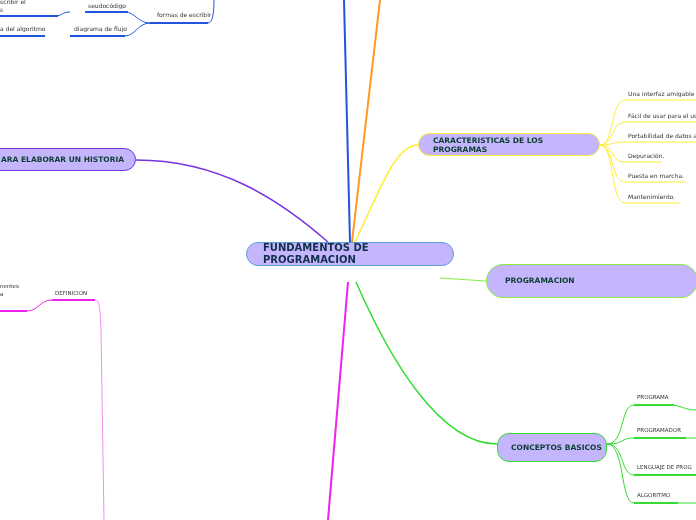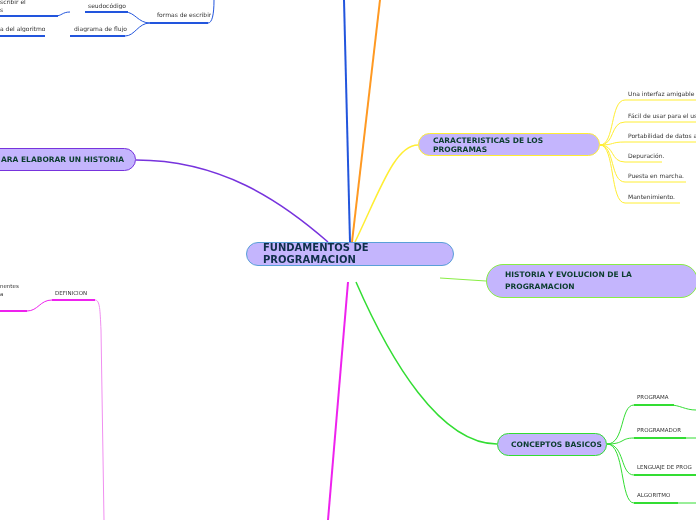--- a/index.html
+++ b/index.html
@@ -2,21 +2,21 @@
 <html><head>
 <meta charset="utf-8">
 <style>
   html, body { margin:0; padding:0; }
   body { width:696px; height:520px; position:relative; overflow:hidden; background:#ffffff; font-family:"DejaVu Sans", sans-serif; }
   svg.links { position:absolute; left:0; top:0; width:696px; height:520px; }
   .node { position:absolute; box-sizing:border-box; background:#c4b5fd; display:flex; align-items:center; color:#0b3d2e; font-weight:bold; }
   .central { left:246px; top:242px; width:208px; height:24px; border:1.5px solid #5aa0d8; border-radius:20px; padding-left:16px; font-size:10px; line-height:12px; color:#0f2f4a; }
   .main-yellow { left:418px; top:133px; width:182px; height:23px; border:1.5px solid #ffee33; border-radius:12px; padding-left:14px; font-size:7.5px; }
   .main-lime { left:486px; top:264px; width:212px; height:34px; border:1.5px solid #88ee44; border-radius:17px; padding-left:18px; font-size:7.5px; line-height:12px; }
-  .main-green { left:497px; top:433px; width:110px; height:23px; border:1.5px solid #33dd33; border-radius:12px; padding-left:13px; font-size:7.5px; }
+  .main-green { left:497px; top:433px; width:110px; height:29px; border:1.5px solid #33dd33; border-radius:12px; padding-left:13px; font-size:7.5px; }
   .main-purple { left:-20px; top:148px; width:156px; height:23px; border:1.5px solid #7733dd; border-radius:12px; padding-left:20px; font-size:7.5px; }
   .leaf { position:absolute; font-size:6px; color:#333; white-space:nowrap; overflow:hidden; }
 </style>
 </head>
 <body>
 
 <svg class="links">
 
   <path d="M350 242 L344 0" stroke="#2255dd" stroke-width="2" fill="none"></path>
 
@@ -87,21 +87,20 @@
 
 <div class="leaf" style="left:628px;top:90px;width:68px;">Una interfaz amigable p</div>
 <div class="leaf" style="left:628px;top:112px;width:68px;">Fácil de usar para el usu</div>
 <div class="leaf" style="left:628px;top:132px;width:68px;">Portabilidad de datos a</div>
 <div class="leaf" style="left:628px;top:152px;">Depuración.</div>
 <div class="leaf" style="left:628px;top:172px;">Puesta en marcha.</div>
 <div class="leaf" style="left:628px;top:193px;">Mantenimiento.</div>
 
 <div class="node main-lime">
   <div>
-    <div>HISTORIA Y EVOLUCION DE LA</div>
     <div>PROGRAMACION</div>
   </div>
 </div>
 
 <div class="node main-green">
   <span>CONCEPTOS BASICOS</span>
 </div>
 
 <div class="leaf" style="left:637px;top:394px;font-size:5.5px;">PROGRAMA</div>
 <div class="leaf" style="left:637px;top:427px;font-size:5.5px;">PROGRAMADOR</div>

